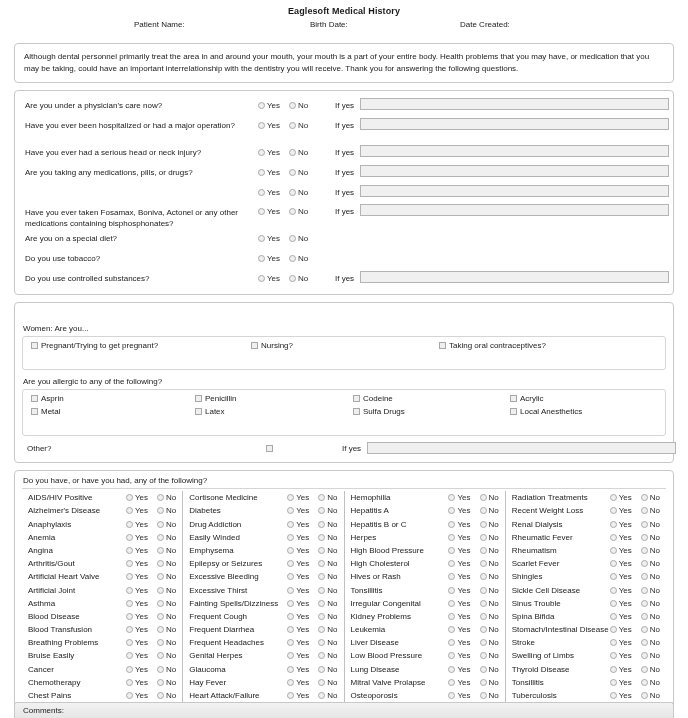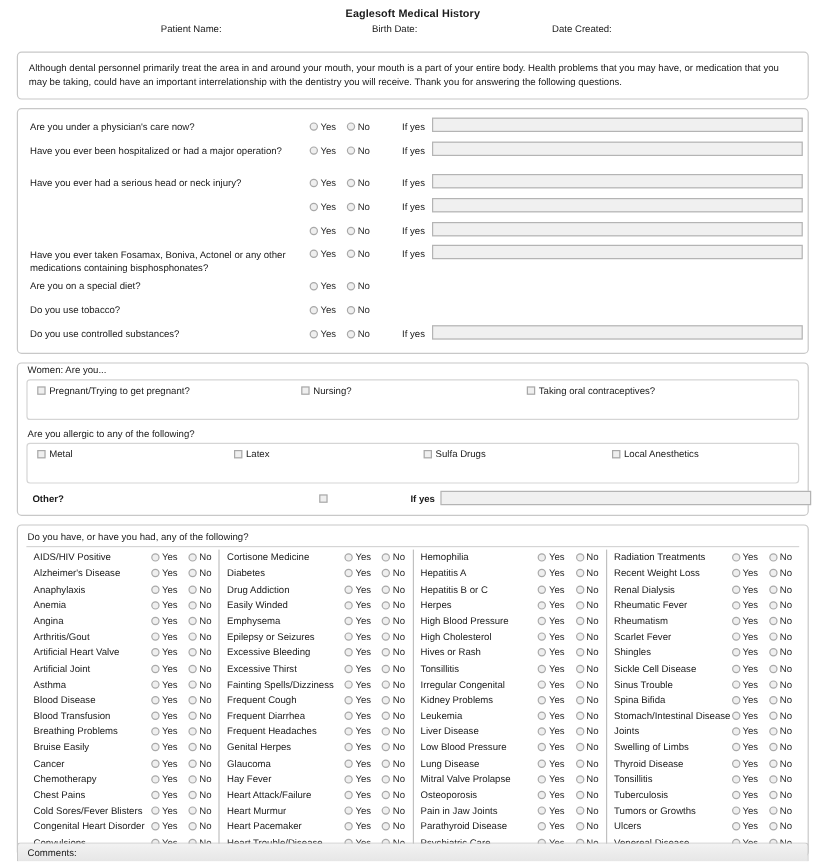--- a/index.html
+++ b/index.html
@@ -118,21 +118,21 @@
     width: 7px;
     height: 7px;
     border: 1px solid #a8a8a8;
     background: #efefef;
     vertical-align: -1px;
     margin-right: 3px;
     box-sizing: border-box;
   }
 
   
-  .group-panel { padding: 0 7px 5px 7px; }
+  .group-panel { padding: 20px 7px 5px 7px; }
   .group-title {
     font-size: 8px;
     margin: 1px 0 3px 1px;
   }
   .inner-box {
     border: 1px solid #d5d5d5;
     border-radius: 3px;
     padding: 4px 4px 6px 4px;
     box-sizing: border-box;
   }
@@ -144,21 +144,20 @@
     position: absolute;
     font-size: 8px;
     white-space: nowrap;
   }
   .spacer-sm { height: 9px; }
 
   .other-row {
     position: relative;
     height: 16px;
     margin-top: 5px;
-    font-weight: bold;
   }
   .other-label { position: absolute; left: 5px; top: 3px; font-size: 8px; }
   .other-box   { position: absolute; left: 244px; top: 3px; }
   .other-ifyes { position: absolute; left: 320px; top: 3px; font-size: 8px; }
   .other-field {
     position: absolute; left: 345px; top: 1px;
     width: 309px; height: 12px;
     background: #f0f0f0; border: 1px solid #b4b4b4;
     box-sizing: border-box;
   }
@@ -244,20 +243,21 @@
       <span class="txtfield"></span>
     </div>
     <div style="height: 7px;"></div>
     <div class="qrow">
       <div class="qrow-label">Have you ever had a serious head or neck injury?</div>
       <span class="yesno"><span class="radio"></span><span class="radio-label">Yes</span><span class="radio"></span><span class="radio-label">No</span></span>
       <span class="ifyes-label">If yes</span>
       <span class="txtfield"></span>
     </div>
     <div class="qrow">
+      <div class="qrow-label">Are you taking any medications, pills, or drugs?</div>
       <span class="yesno"><span class="radio"></span><span class="radio-label">Yes</span><span class="radio"></span><span class="radio-label">No</span></span>
       <span class="ifyes-label">If yes</span>
       <span class="txtfield"></span>
     </div>
     <div class="qrow">
       <span class="yesno"><span class="radio"></span><span class="radio-label">Yes</span><span class="radio"></span><span class="radio-label">No</span></span>
       <span class="ifyes-label">If yes</span>
       <span class="txtfield"></span>
     </div>
     <div class="qrow tall">
@@ -295,20 +295,34 @@
       </span>
       <span class="chk-item" style="left:412px;">
         <span class="cbox"></span><span>Taking oral contraceptives?</span>
       </span>
     </div>
     <div class="spacer-sm"></div>
   </div>
 
   <div class="group-title" style="margin-top:7px;">Are you allergic to any of the following?</div>
   <div class="inner-box">
+    <div class="chk-row">
+      <span class="chk-item" style="left:4px;">
+        <span class="cbox"></span><span>Asprin</span>
+      </span>
+      <span class="chk-item" style="left:168px;">
+        <span class="cbox"></span><span>Penicillin</span>
+      </span>
+      <span class="chk-item" style="left:326px;">
+        <span class="cbox"></span><span>Codeine</span>
+      </span>
+      <span class="chk-item" style="left:483px;">
+        <span class="cbox"></span><span>Acrylic</span>
+      </span>
+    </div>
     <div class="chk-row">
       <span class="chk-item" style="left:4px;">
         <span class="cbox"></span><span>Metal</span>
       </span>
       <span class="chk-item" style="left:168px;">
         <span class="cbox"></span><span>Latex</span>
       </span>
       <span class="chk-item" style="left:326px;">
         <span class="cbox"></span><span>Sulfa Drugs</span>
       </span>
@@ -605,21 +619,21 @@
         </div>
         <div class="cond-row">
           <span class="cond-name">Spina Bifida</span>
           <span class="cond-yn"><span class="radio"></span><span class="radio-label">Yes</span><span class="radio"></span><span class="radio-label" style="margin-right:0;">No</span></span>
         </div>
         <div class="cond-row">
           <span class="cond-name">Stomach/Intestinal Disease</span>
           <span class="cond-yn"><span class="radio"></span><span class="radio-label">Yes</span><span class="radio"></span><span class="radio-label" style="margin-right:0;">No</span></span>
         </div>
         <div class="cond-row">
-          <span class="cond-name">Joints</span>
+          <span class="cond-name">Stroke</span>
           <span class="cond-yn"><span class="radio"></span><span class="radio-label">Yes</span><span class="radio"></span><span class="radio-label" style="margin-right:0;">No</span></span>
         </div>
         <div class="cond-row">
           <span class="cond-name">Swelling of Limbs</span>
           <span class="cond-yn"><span class="radio"></span><span class="radio-label">Yes</span><span class="radio"></span><span class="radio-label" style="margin-right:0;">No</span></span>
         </div>
         <div class="cond-row">
           <span class="cond-name">Thyroid Disease</span>
           <span class="cond-yn"><span class="radio"></span><span class="radio-label">Yes</span><span class="radio"></span><span class="radio-label" style="margin-right:0;">No</span></span>
         </div>

